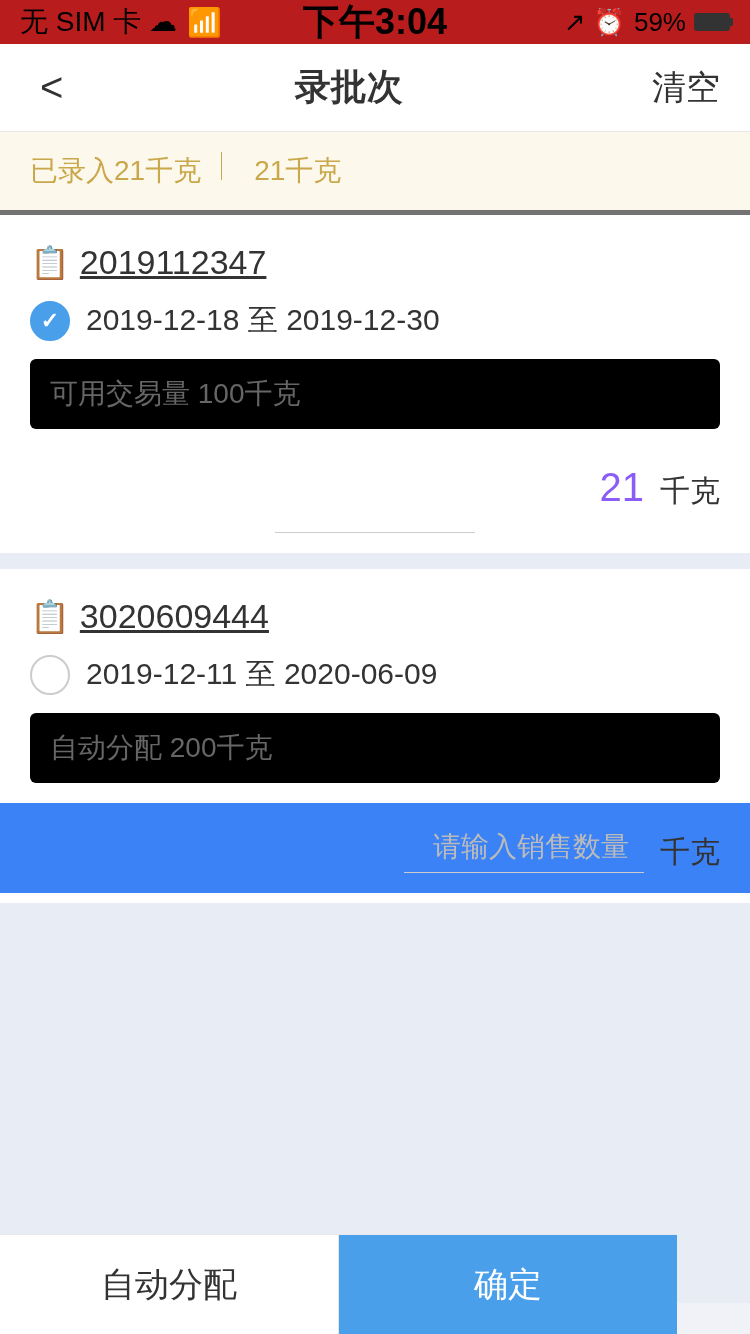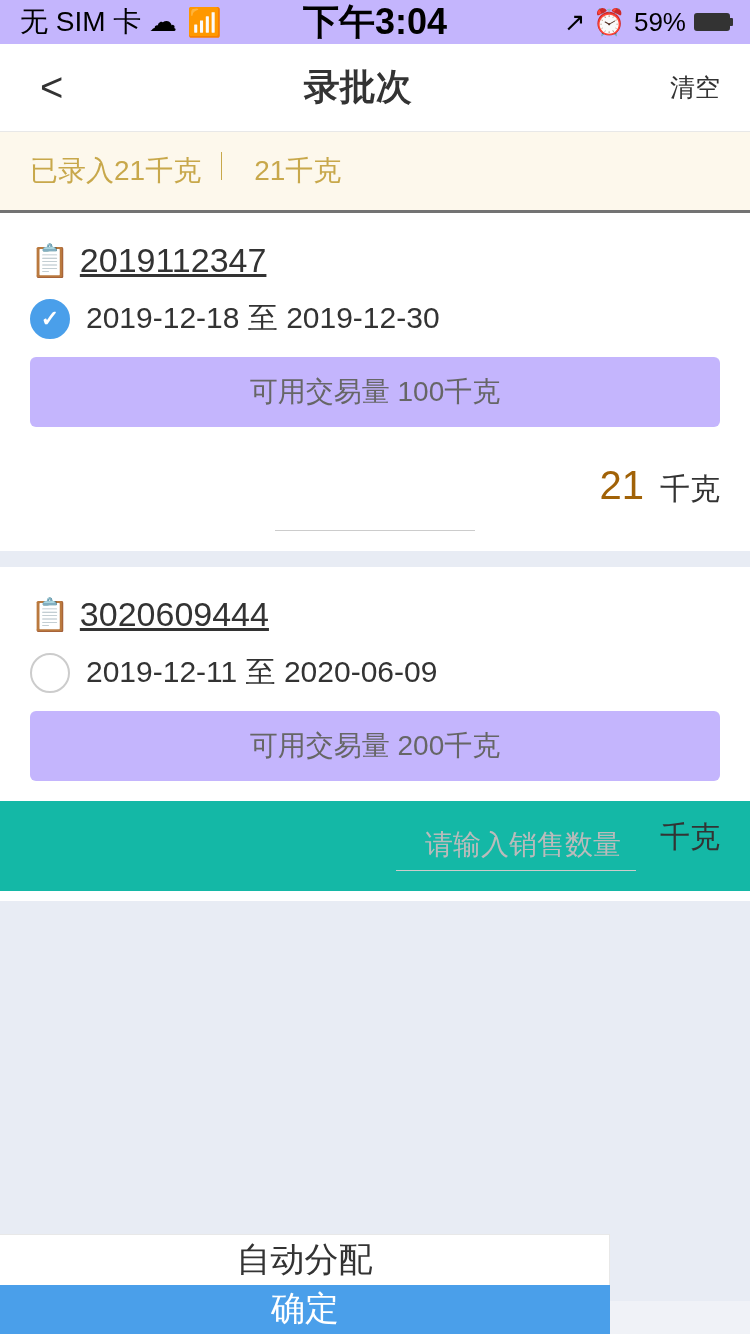--- a/index.html
+++ b/index.html
@@ -12,21 +12,21 @@
       overflow-x: hidden;
     }
 
     
     .status-bar {
       display: flex;
       justify-content: space-between;
       align-items: center;
       padding: 0 20px;
       height: 44px;
-      background: #c4b5fd;
+      background: #b91c1c;
       font-size: 28px;
     }
     .status-left {
       display: flex;
       align-items: center;
       gap: 10px;
       font-size: 28px;
       font-weight: 500;
     }
     .status-center {
@@ -78,34 +78,34 @@
       color: #333;
       cursor: pointer;
       padding: 10px;
     }
     .nav-title {
       font-size: 36px;
       font-weight: 600;
       color: #333;
     }
     .nav-action {
-      font-size: 25px;
+      font-size: 34px;
       color: #333;
       cursor: pointer;
       margin-left: 28px;
     }
 
     
     .info-banner {
       background: #fdf8ec;
       padding: 20px 30px;
       display: flex;
       align-items: flex-start;
       gap: 20px;
-      border-bottom: 3px solid #737373;
+      border-bottom: 5px solid #737373;
     }
     .info-label {
       font-size: 28px;
       color: #c8a84b;
     }
     .info-divider {
       width: 1px;
       height: 28px;
       background: #c8a84b;
     }
@@ -163,62 +163,61 @@
       color: #fff;
       font-size: 22px;
       font-weight: bold;
     }
     .batch-date {
       font-size: 30px;
       color: #333;
     }
     .batch-qty-row {
       margin: 10px 30px 20px 30px;
-      background: #c4b5fd;
+      background: #000000;
       border-radius: 6px;
       padding: 16px 20px;
-      text-align: center;
     }
     .batch-qty-text {
       font-size: 28px;
       color: #666;
     }
 
     
     .amount-row {
       display: flex;
       justify-content: flex-end;
       align-items: baseline;
       padding: 16px 30px 20px 30px;
       background: #fff;
       gap: 16px;
     }
     .amount-value {
       font-size: 40px;
-      color: #a16207;
+      color: #8b5cf6;
       font-weight: 400;
     }
     .amount-unit {
       font-size: 30px;
       color: #333;
     }
 
     .section-divider {
       height: 16px;
       background: #e8ecf4;
     }
 
     
     .input-row {
       display: flex;
       justify-content: flex-end;
-      align-items: flex-start;
+      align-items: flex-end;
       padding: 16px 30px 20px 30px;
-      background: #14b8a6;
-      gap: 24px;
+      background: #3b82f6;
+      gap: 16px;
     }
     .qty-input {
       border: none;
       border-bottom: 1px solid #ccc;
       background: transparent;
       font-size: 32px;
       color: #333;
       text-align: right;
       width: 240px;
       padding: 8px 0;
@@ -238,26 +237,25 @@
       background: #e8ecf4;
       flex: 1;
       min-height: 400px;
     }
 
     
     .bottom-bar {
       position: fixed;
       bottom: 0;
       left: 0;
-      width: 610px;
+      width: 677px;
       height: 100px;
       display: flex;
       background: #86efac;
       border-top: 1px solid #e8e8e8;
-      flex-direction: column;
     }
     .btn-auto {
       flex: 1;
       display: flex;
       align-items: center;
       justify-content: center;
       font-size: 34px;
       color: #333;
       cursor: pointer;
       background: #fff;
@@ -339,21 +337,21 @@
 <div class="batch-card">
   <div class="batch-header">
     <span class="batch-icon">📋</span>
     <span class="batch-id">3020609444</span>
   </div>
   <div class="batch-date-row">
     <div class="radio-circle"></div>
     <span class="batch-date">2019-12-11 至 2020-06-09</span>
   </div>
   <div class="batch-qty-row">
-    <span class="batch-qty-text">可用交易量 200千克</span>
+    <span class="batch-qty-text">自动分配 200千克</span>
   </div>
 
   <div class="input-row">
     <input class="qty-input" type="number" placeholder="请输入销售数量" style="">
     <span class="input-unit">千克</span>
   </div>
   <div style="height:10px; background:#fff;"></div>
 </div>
 
 <div class="gray-area" style="height: 380px;"></div>

